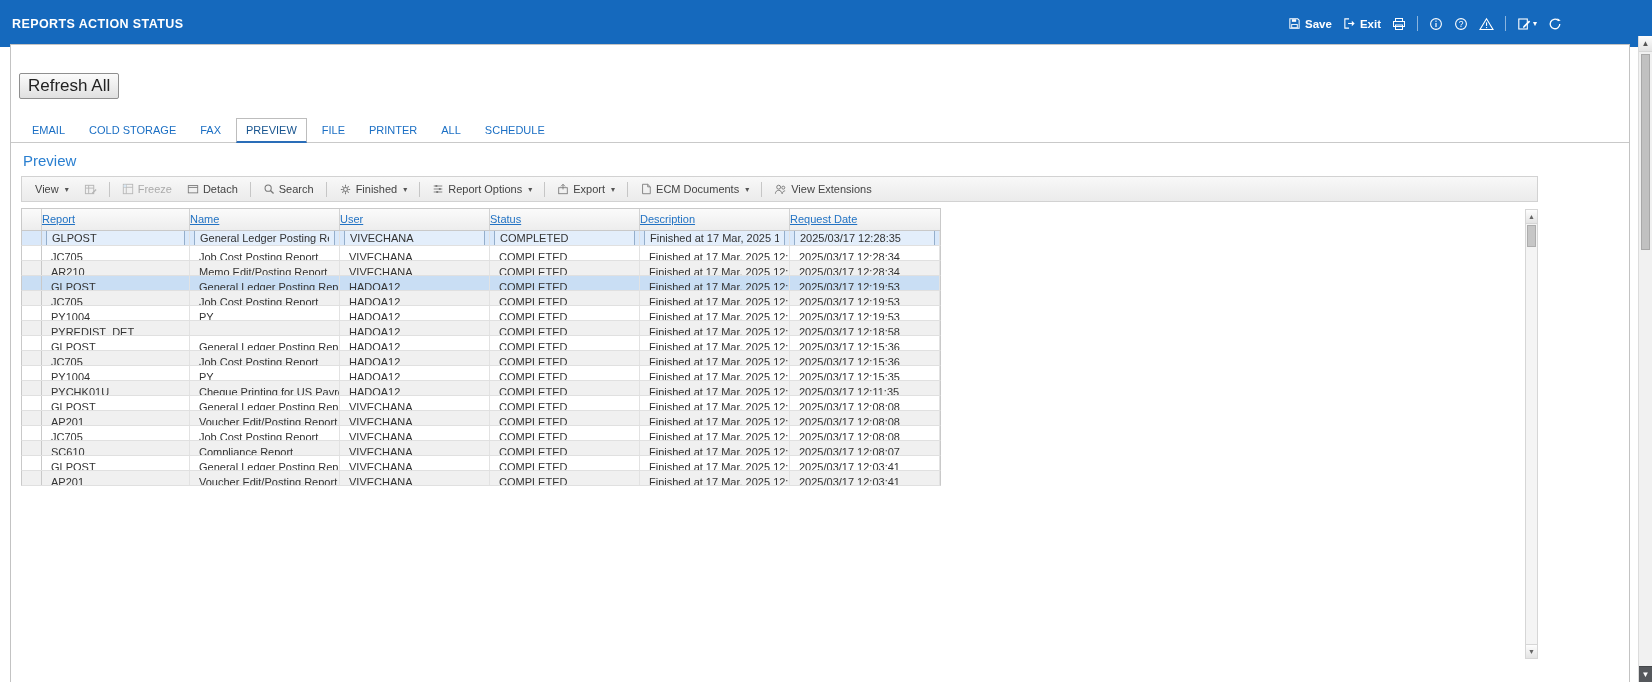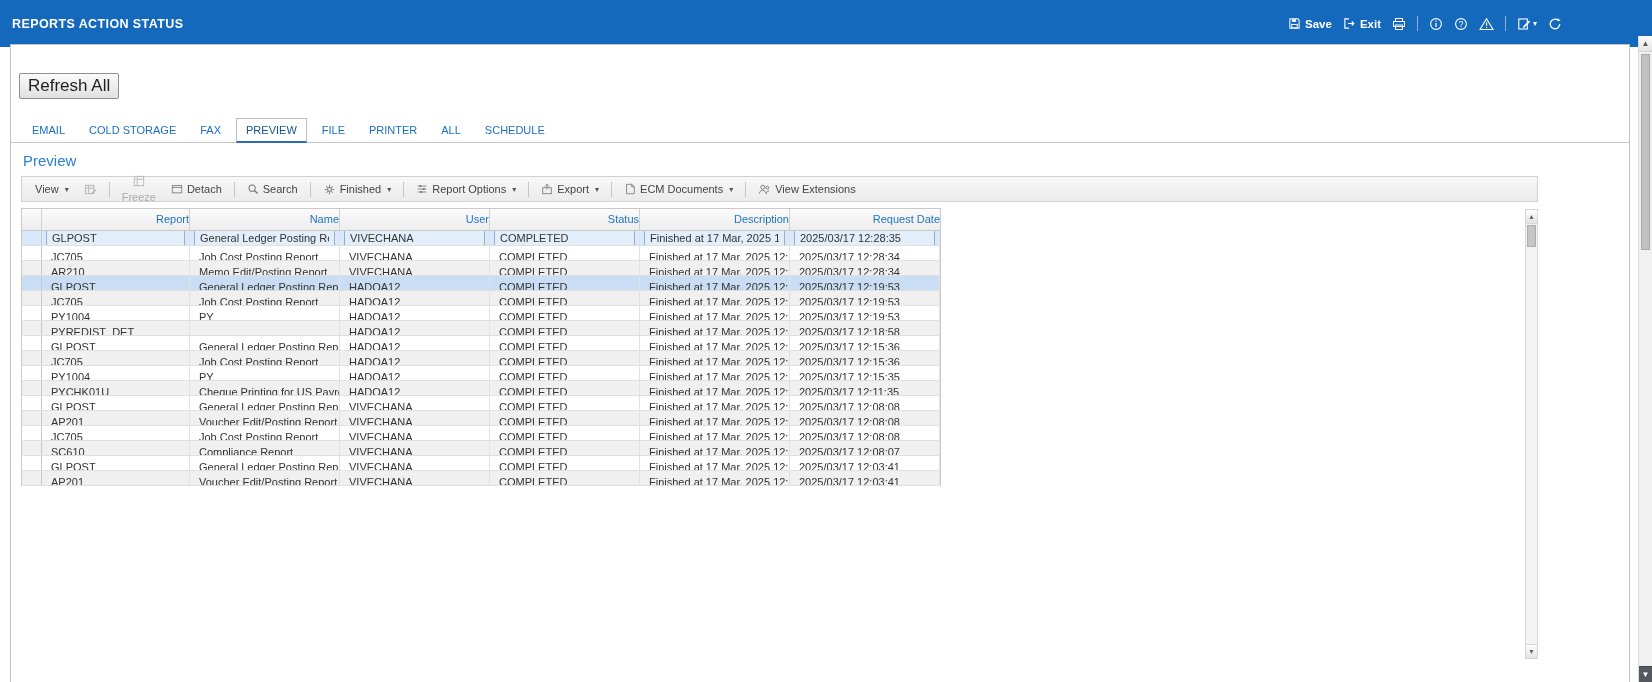--- a/index.html
+++ b/index.html
@@ -45,29 +45,29 @@
   .section { position: relative; margin: 9px 91px 0 10px; }
   .section-title { color: #2a7fd0; font-size: 15px; padding-left: 2px; }
   
   .toolbar {
     margin-top: 7px; height: 26px; background: linear-gradient(#f8f8f8, #ebebeb);
     border: 1px solid #d2d2d2; display: flex; align-items: center;
     padding: 0 8px; gap: 5px; font-size: 11px; color: #444;
   }
   .tbtn { display: flex; align-items: center; gap: 4px; padding: 2px 5px;
           cursor: pointer; white-space: nowrap; }
-  .tbtn.disabled { color: #ababab; flex-direction: column; }
+  .tbtn.disabled { color: #ababab; }
   .tsep { width: 1px; height: 15px; background: #c6c6c6; margin: 0 2px; }
   .caret { font-size: 8px; color: #555; margin-left: 2px; }
   
   .grid-wrap { margin-top: 6px; height: 441px; overflow: hidden; width: 920px; }
   .ghead, .trow { display: grid; grid-template-columns: 20px 148px 150px 150px 150px 150px 150px; }
   .ghead { background: linear-gradient(#fbfbfb, #ededed); border: 1px solid #c9c9c9; height: 23px; }
-  .hcell { font-size: 11px; color: var(--header-text, #2273c4); text-align: right;
-           line-height: 21px; border-right: 1px solid #d2d2d2; overflow: hidden; cursor: pointer; }
+  .hcell { font-size: 11px; color: var(--header-text, #2273c4); text-align: left;
+           line-height: 21px; border-right: 1px solid #d2d2d2; overflow: hidden; cursor: pointer; text-decoration: underline; }
   .hcell:last-child { border-right: none; }
   .hcell.gutter { cursor: default; }
   .trow { height: 15px; border-bottom: 1px solid #e0e0e0;
           border-left: 1px solid #c9c9c9; border-right: 1px solid #c9c9c9; background: #fff; }
   .trow.stripe { background: var(--stripe-bg, #f0f0f0); }
   .trow.highlight { background: var(--highlight-row-bg, #c9def4); }
   .trow.selected { background: var(--selected-row-bg, #d9e8fa); }
   .cell { font-size: 11px; color: #333; line-height: 23px; padding: 0 9px;
           border-right: 1px solid #e2e2e2; white-space: nowrap; overflow: hidden; }
   .cell.gutter { padding: 0; border-right: 1px solid #c9c9c9; }

